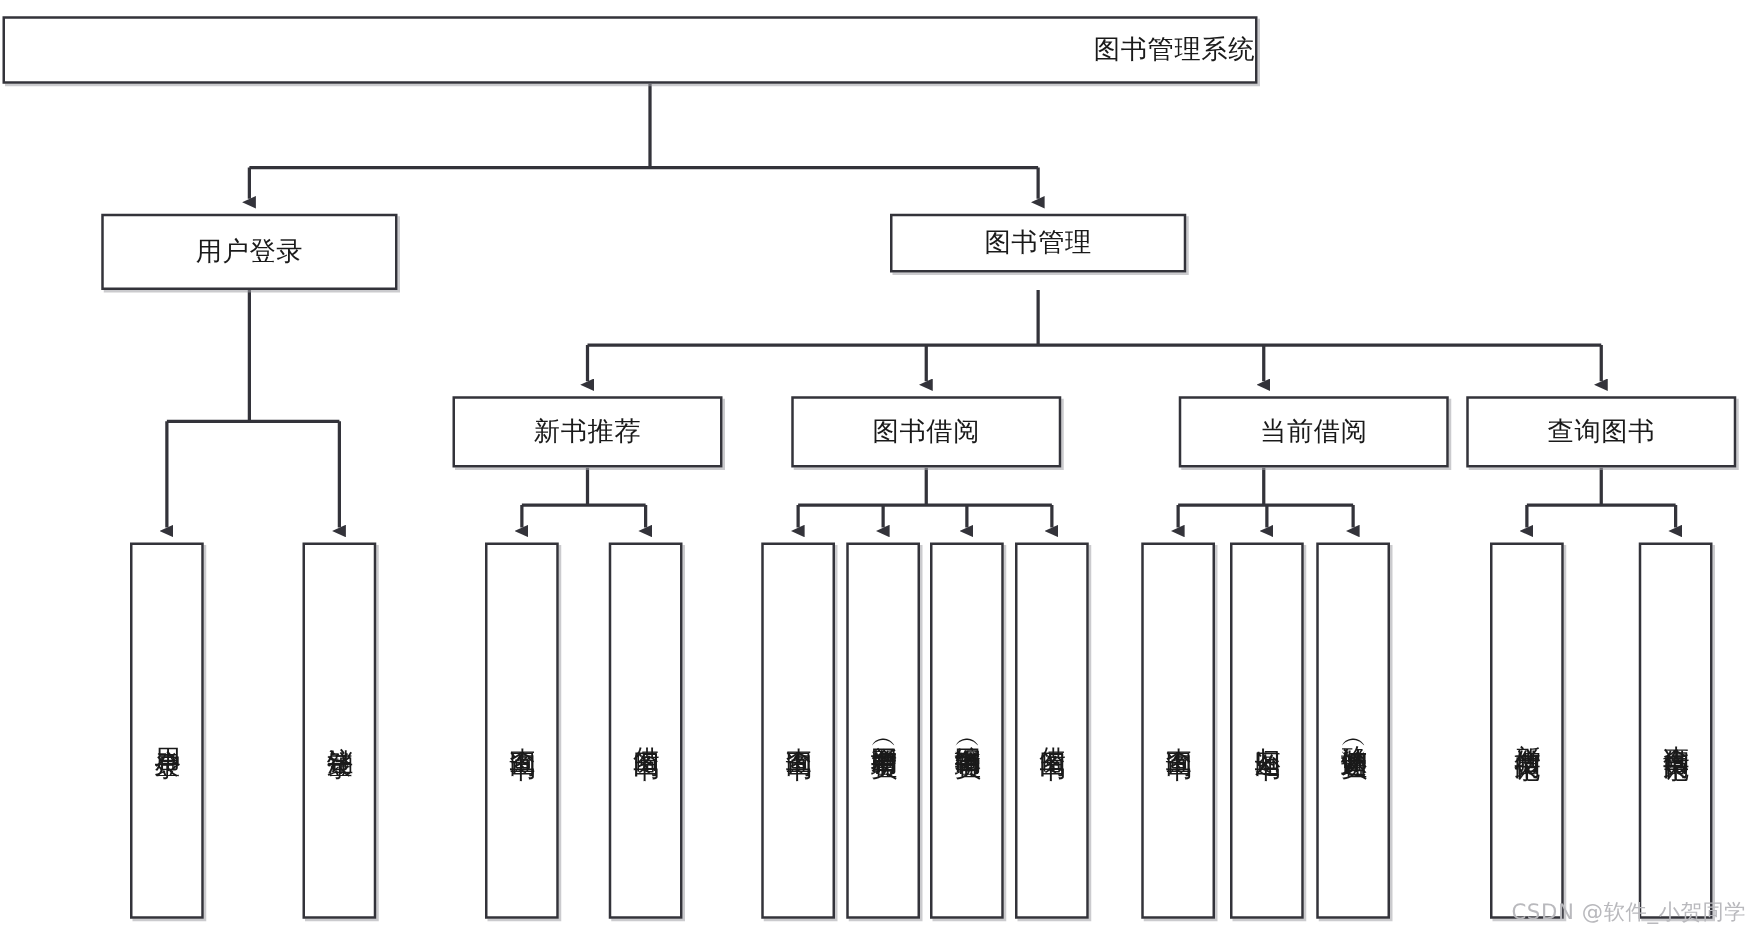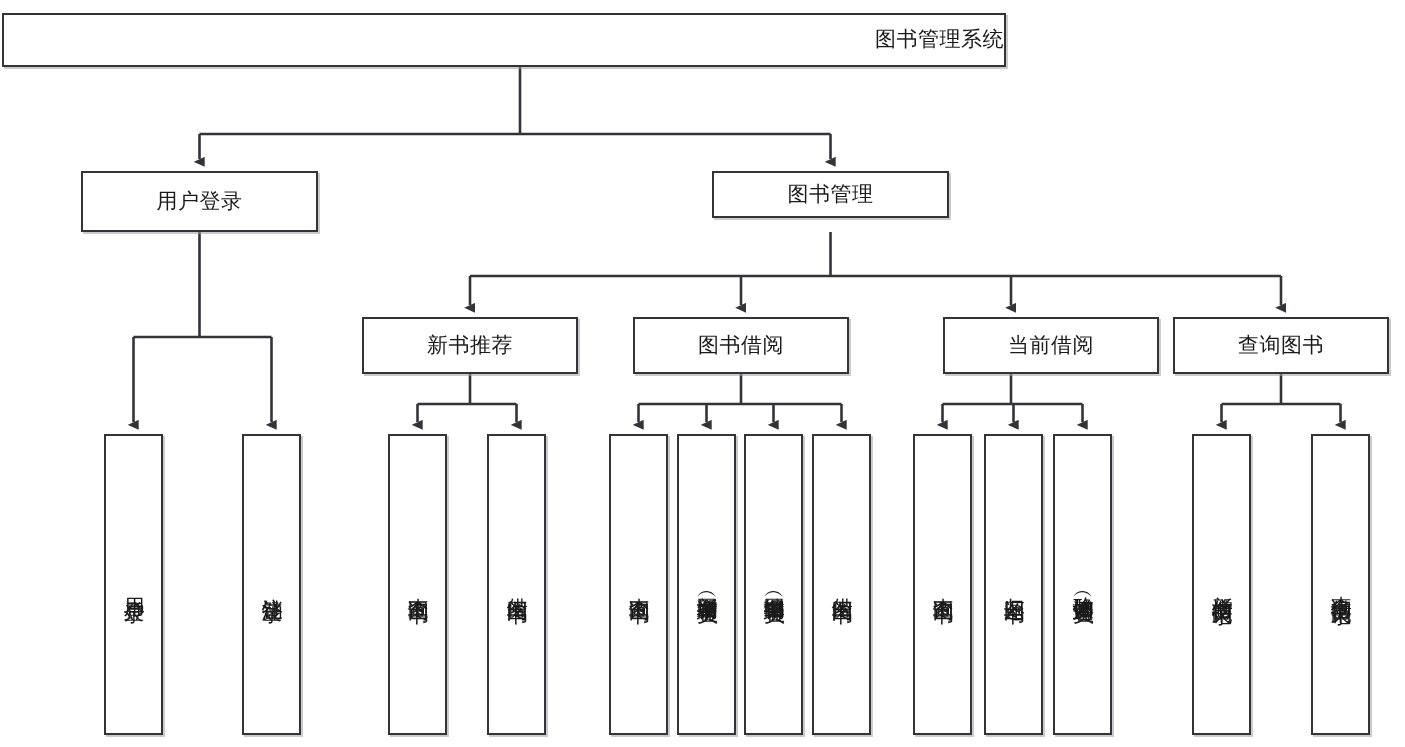--- a/index.html
+++ b/index.html
@@ -170,13 +170,14 @@
         <span class="label">确认归还（管理员）</span>
       </div>
       <div class="node vertical leaf-node" style="left: 1192px; top: 434px; width: 59px; height: 301px;">
         <span class="label">新增借阅记录</span>
       </div>
       <div class="node vertical leaf-node" style="left: 1311px; top: 434px; width: 59px; height: 301px;">
         <span class="label">查询借阅记录</span>
       </div>
     </div>
 
+  <div class="watermark">CSDN @软件_小贺同学</div>
 </div>
 
 </body></html>

